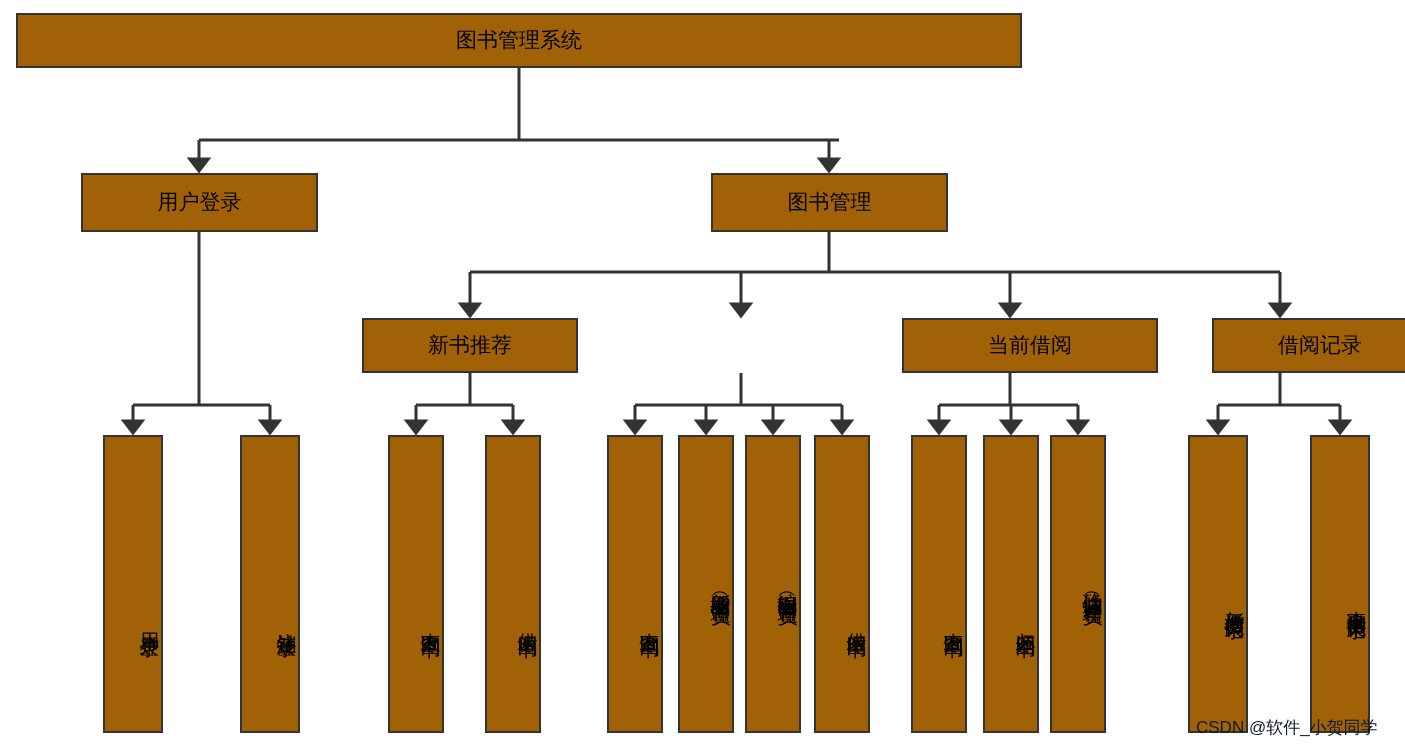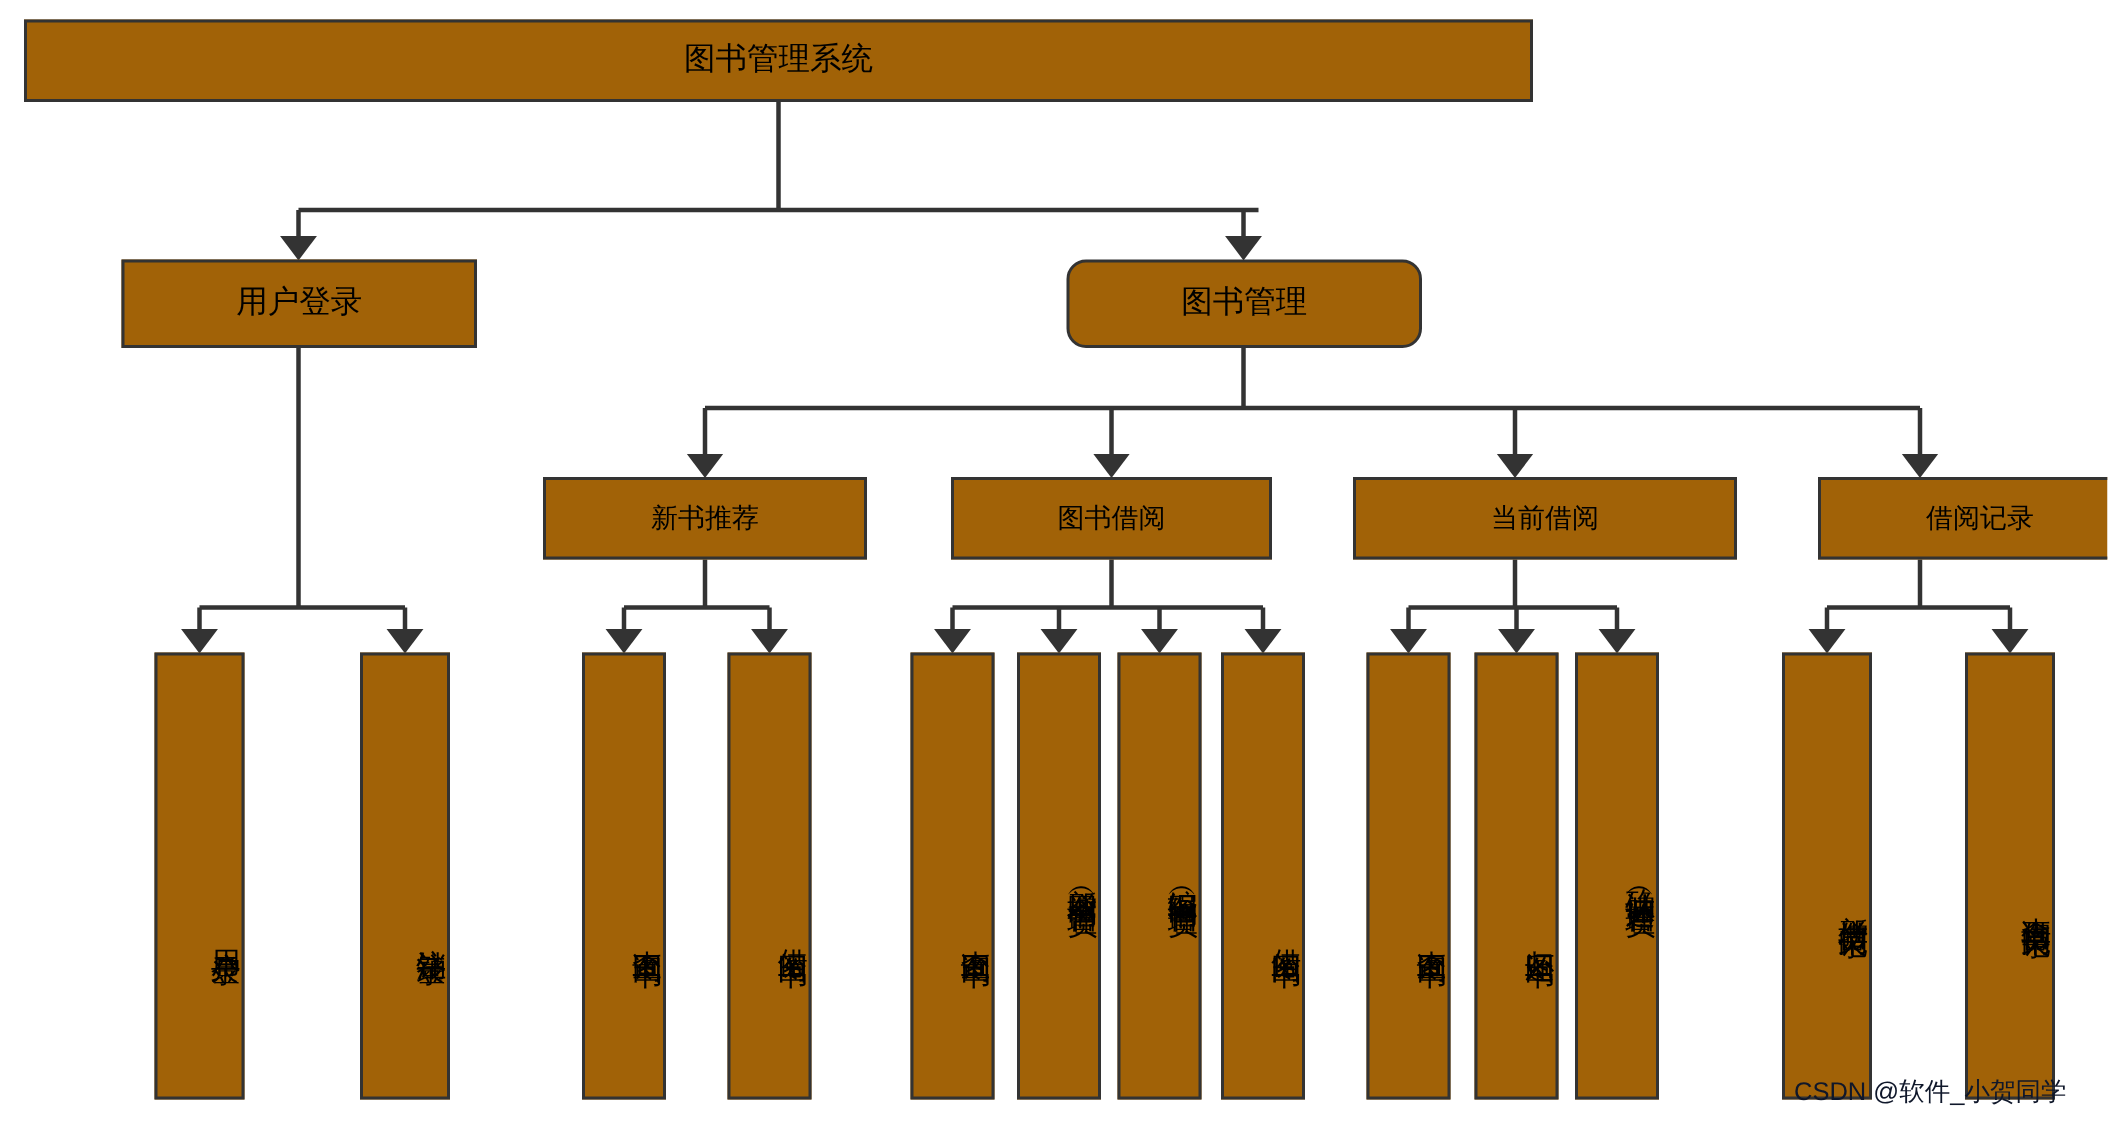--- a/index.html
+++ b/index.html
@@ -38,21 +38,21 @@
     line-height: 1.18;
     z-index: 2;
   }
   .node.root-node {
     font-size: 21px;
   }
   .node.branch-node {
     font-size: 21px;
   }
   .node.group-node {
-    font-size: 18px;
+    font-size: 21px;
   }
   .node.leaf-node {
     font-size: 20px;
     writing-mode: vertical-rl;
     text-orientation: upright;
     letter-spacing: 2px;
     padding-top: 6px;
     align-items: flex-start;
     justify-content: center;
   }
@@ -128,30 +128,27 @@
     </g>
   </svg>
 
   <div class="node root-node" style="left:16px; top:13px; width:1006px; height:55px;">
     <span class="node-label">图书管理系统</span>
   </div>
 
   <div class="node branch-node" style="left:81px; top:173px; width:237px; height:59px;">
     <span class="node-label">用户登录</span>
   </div>
-  <div class="node branch-node" style="left:711px; top:173px; width:237px; height:59px;border-radius:13px;">
+  <div class="node branch-node" style="left:711px; top:173px; width:237px; height:59px;">
     <span class="node-label">图书管理</span>
   </div>
 
   <div class="node group-node" style="left:362px; top:318px; width:216px; height:55px;">
     <span class="node-label">新书推荐</span>
   </div>
-  <div class="node group-node" style="left:634px; top:318px; width:214px; height:55px;">
-    <span class="node-label">图书借阅</span>
-  </div>
   <div class="node group-node" style="left:902px; top:318px; width:256px; height:55px;font-family:Liberation Serif, serif;">
     <span class="node-label">当前借阅</span>
   </div>
   <div class="node group-node" style="left:1172px; top:318px; width:216px; height:55px;margin-left:40px;">
     <span class="node-label">借阅记录</span>
   </div>
 
   <div class="node leaf-node" style="left:103px; top:435px; width:60px; height:298px; padding-top:74px;">
     <span class="node-label">用户登录</span>
   </div>

